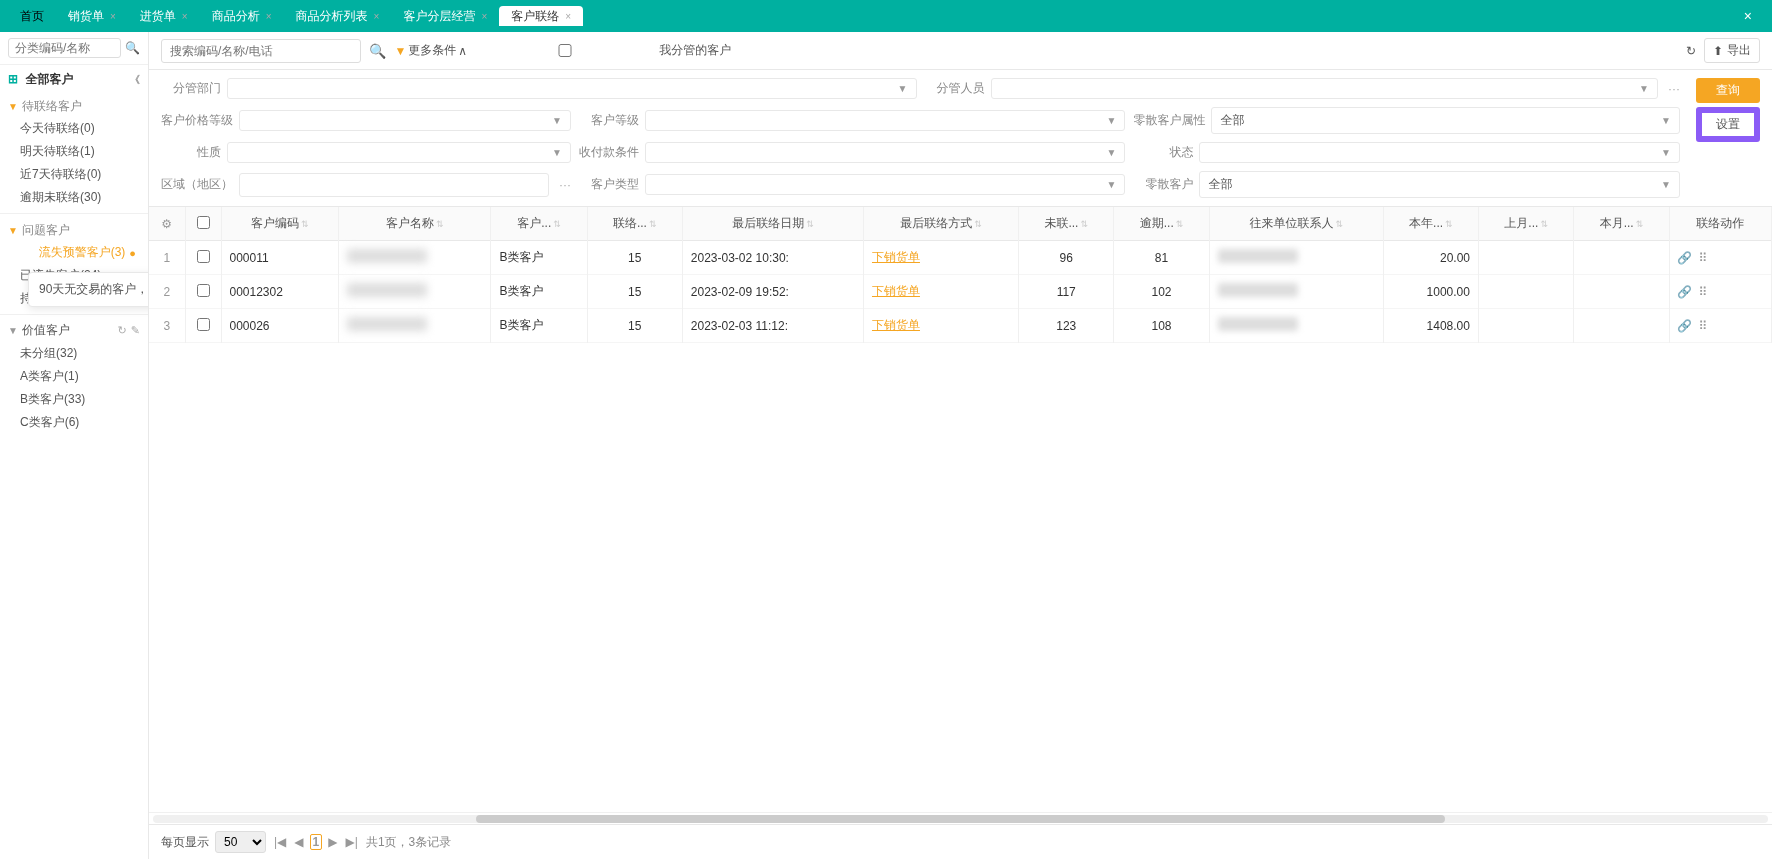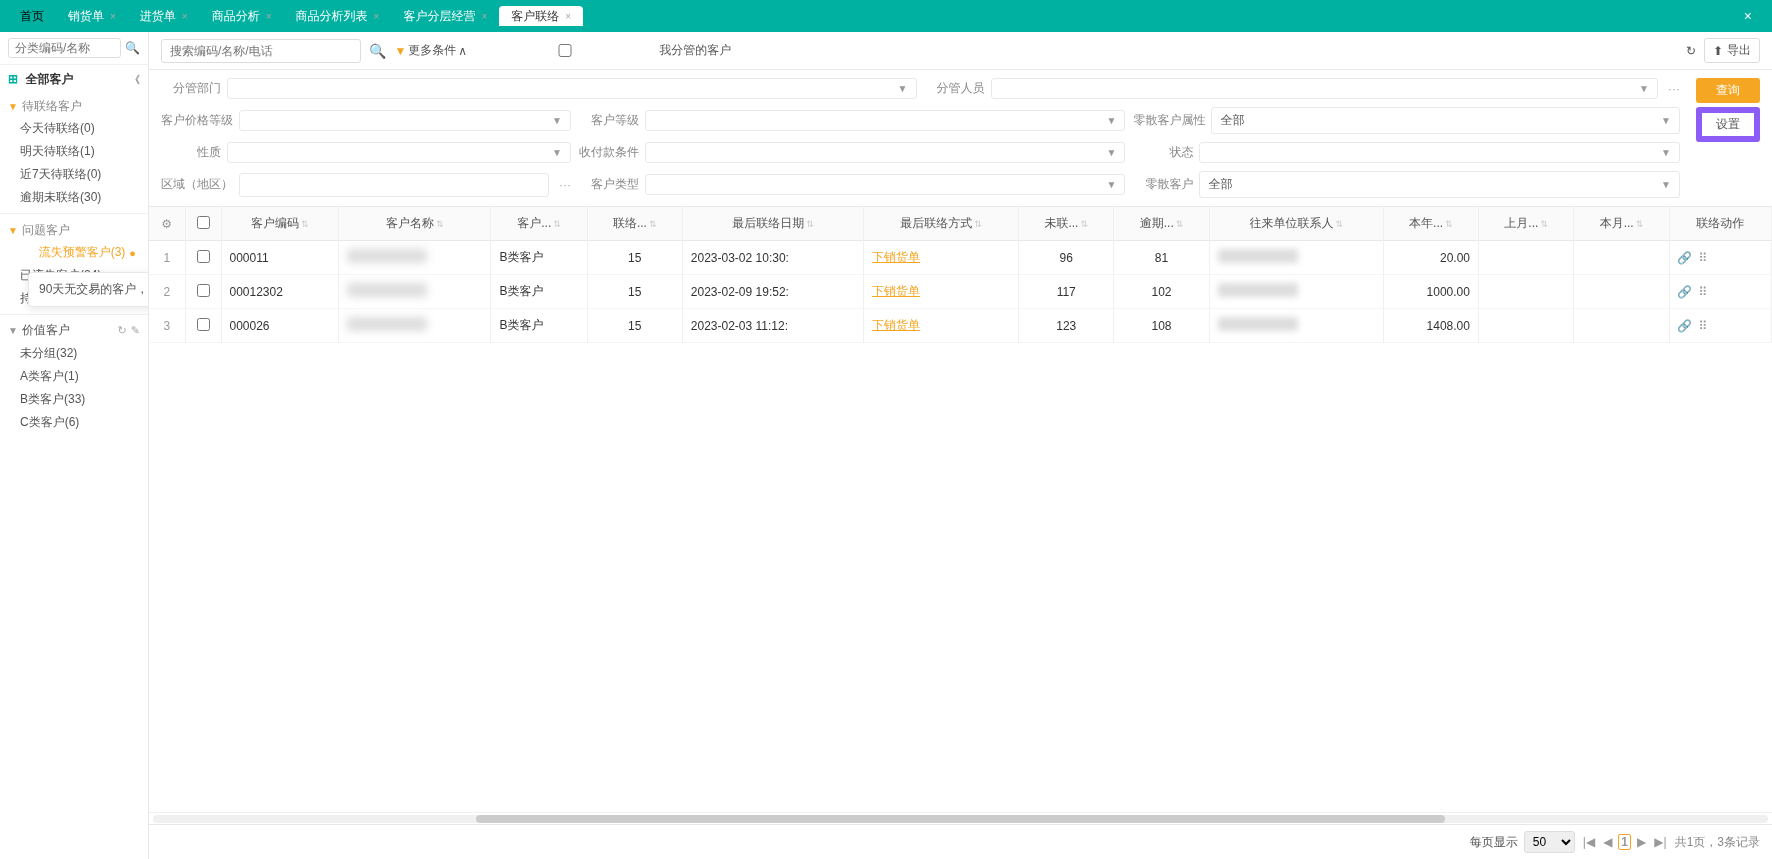--- a/index.html
+++ b/index.html
@@ -316,21 +316,20 @@
     .blurred { filter: blur(4px); color: transparent; background: #ddd; border-radius: 2px; display: inline-block; min-width: 60px; height: 14px; }
     .blurred2 { filter: blur(3px); display: inline-block; }
 
     
     .gear-cell { text-align: center; color: #999; cursor: pointer; }
 
     
     .footer {
       display: flex;
       align-items: center;
-      justify-content: flex-end;
       background: #fff;
       border-top: 1px solid #e8e8e8;
       padding: 6px 12px;
       gap: 6px;
       color: #555;
     }
     .footer select {
       border: 1px solid #ddd;
       border-radius: 3px;
       padding: 2px 4px;

